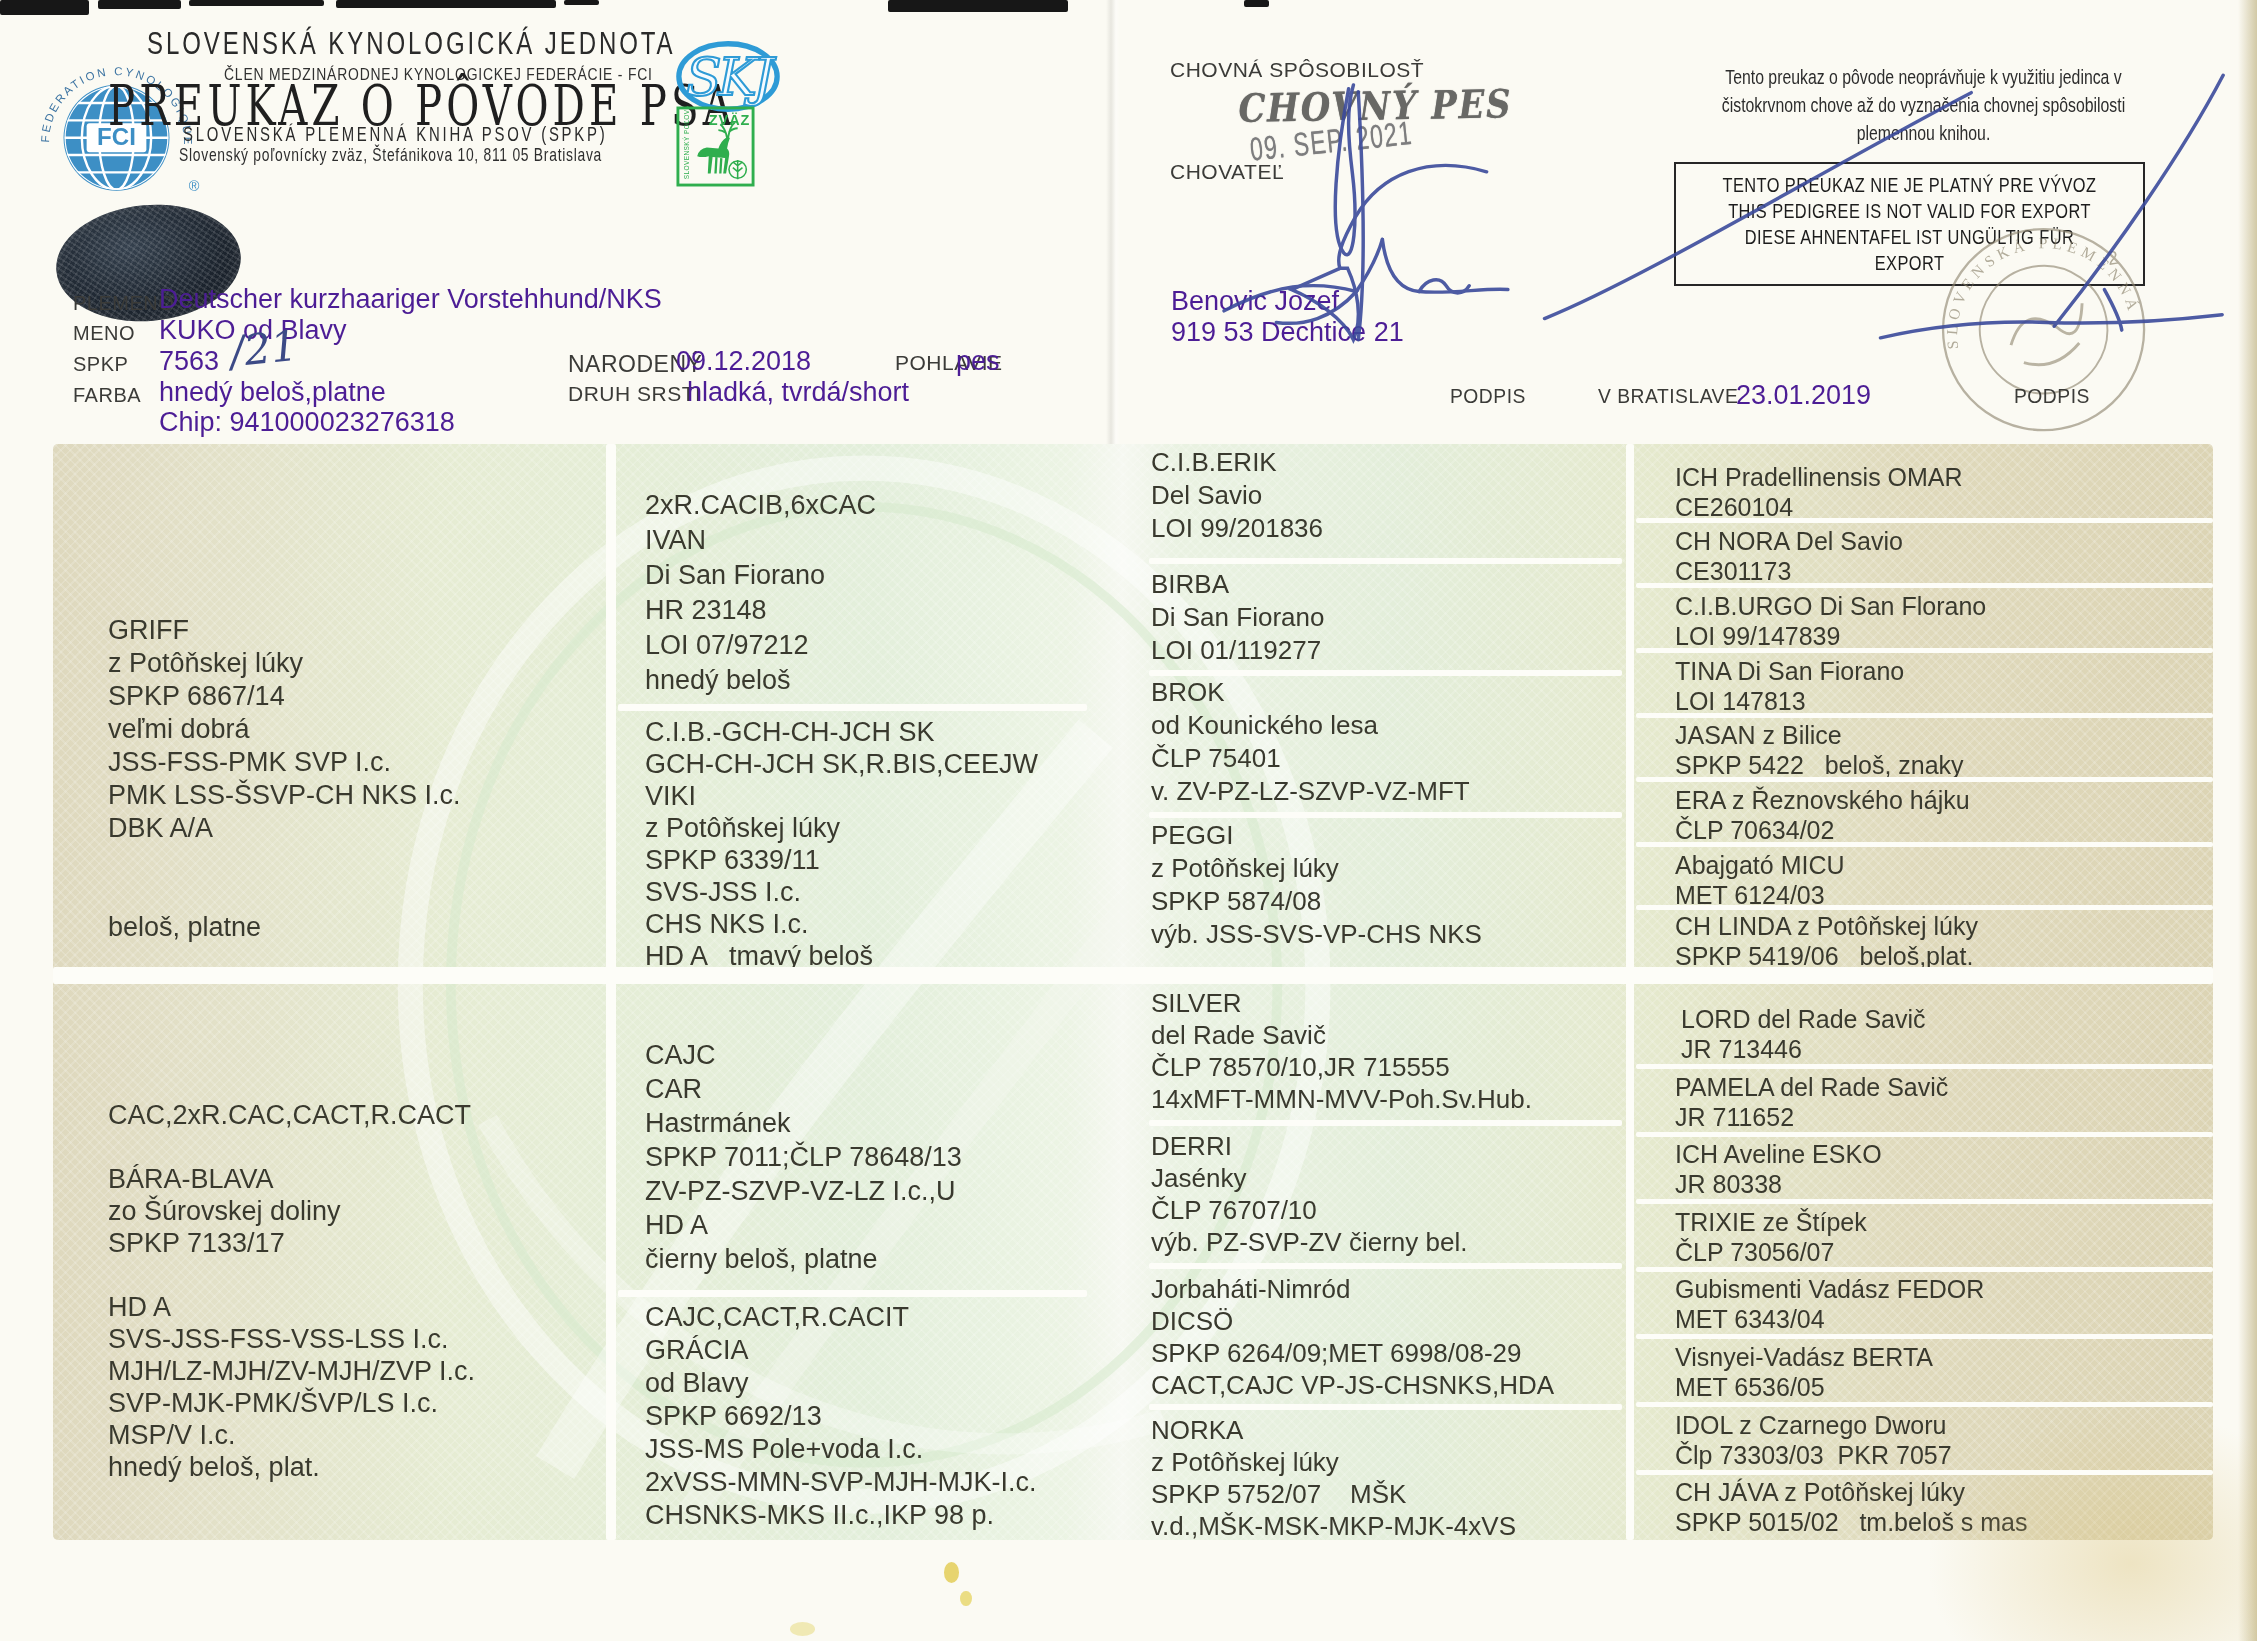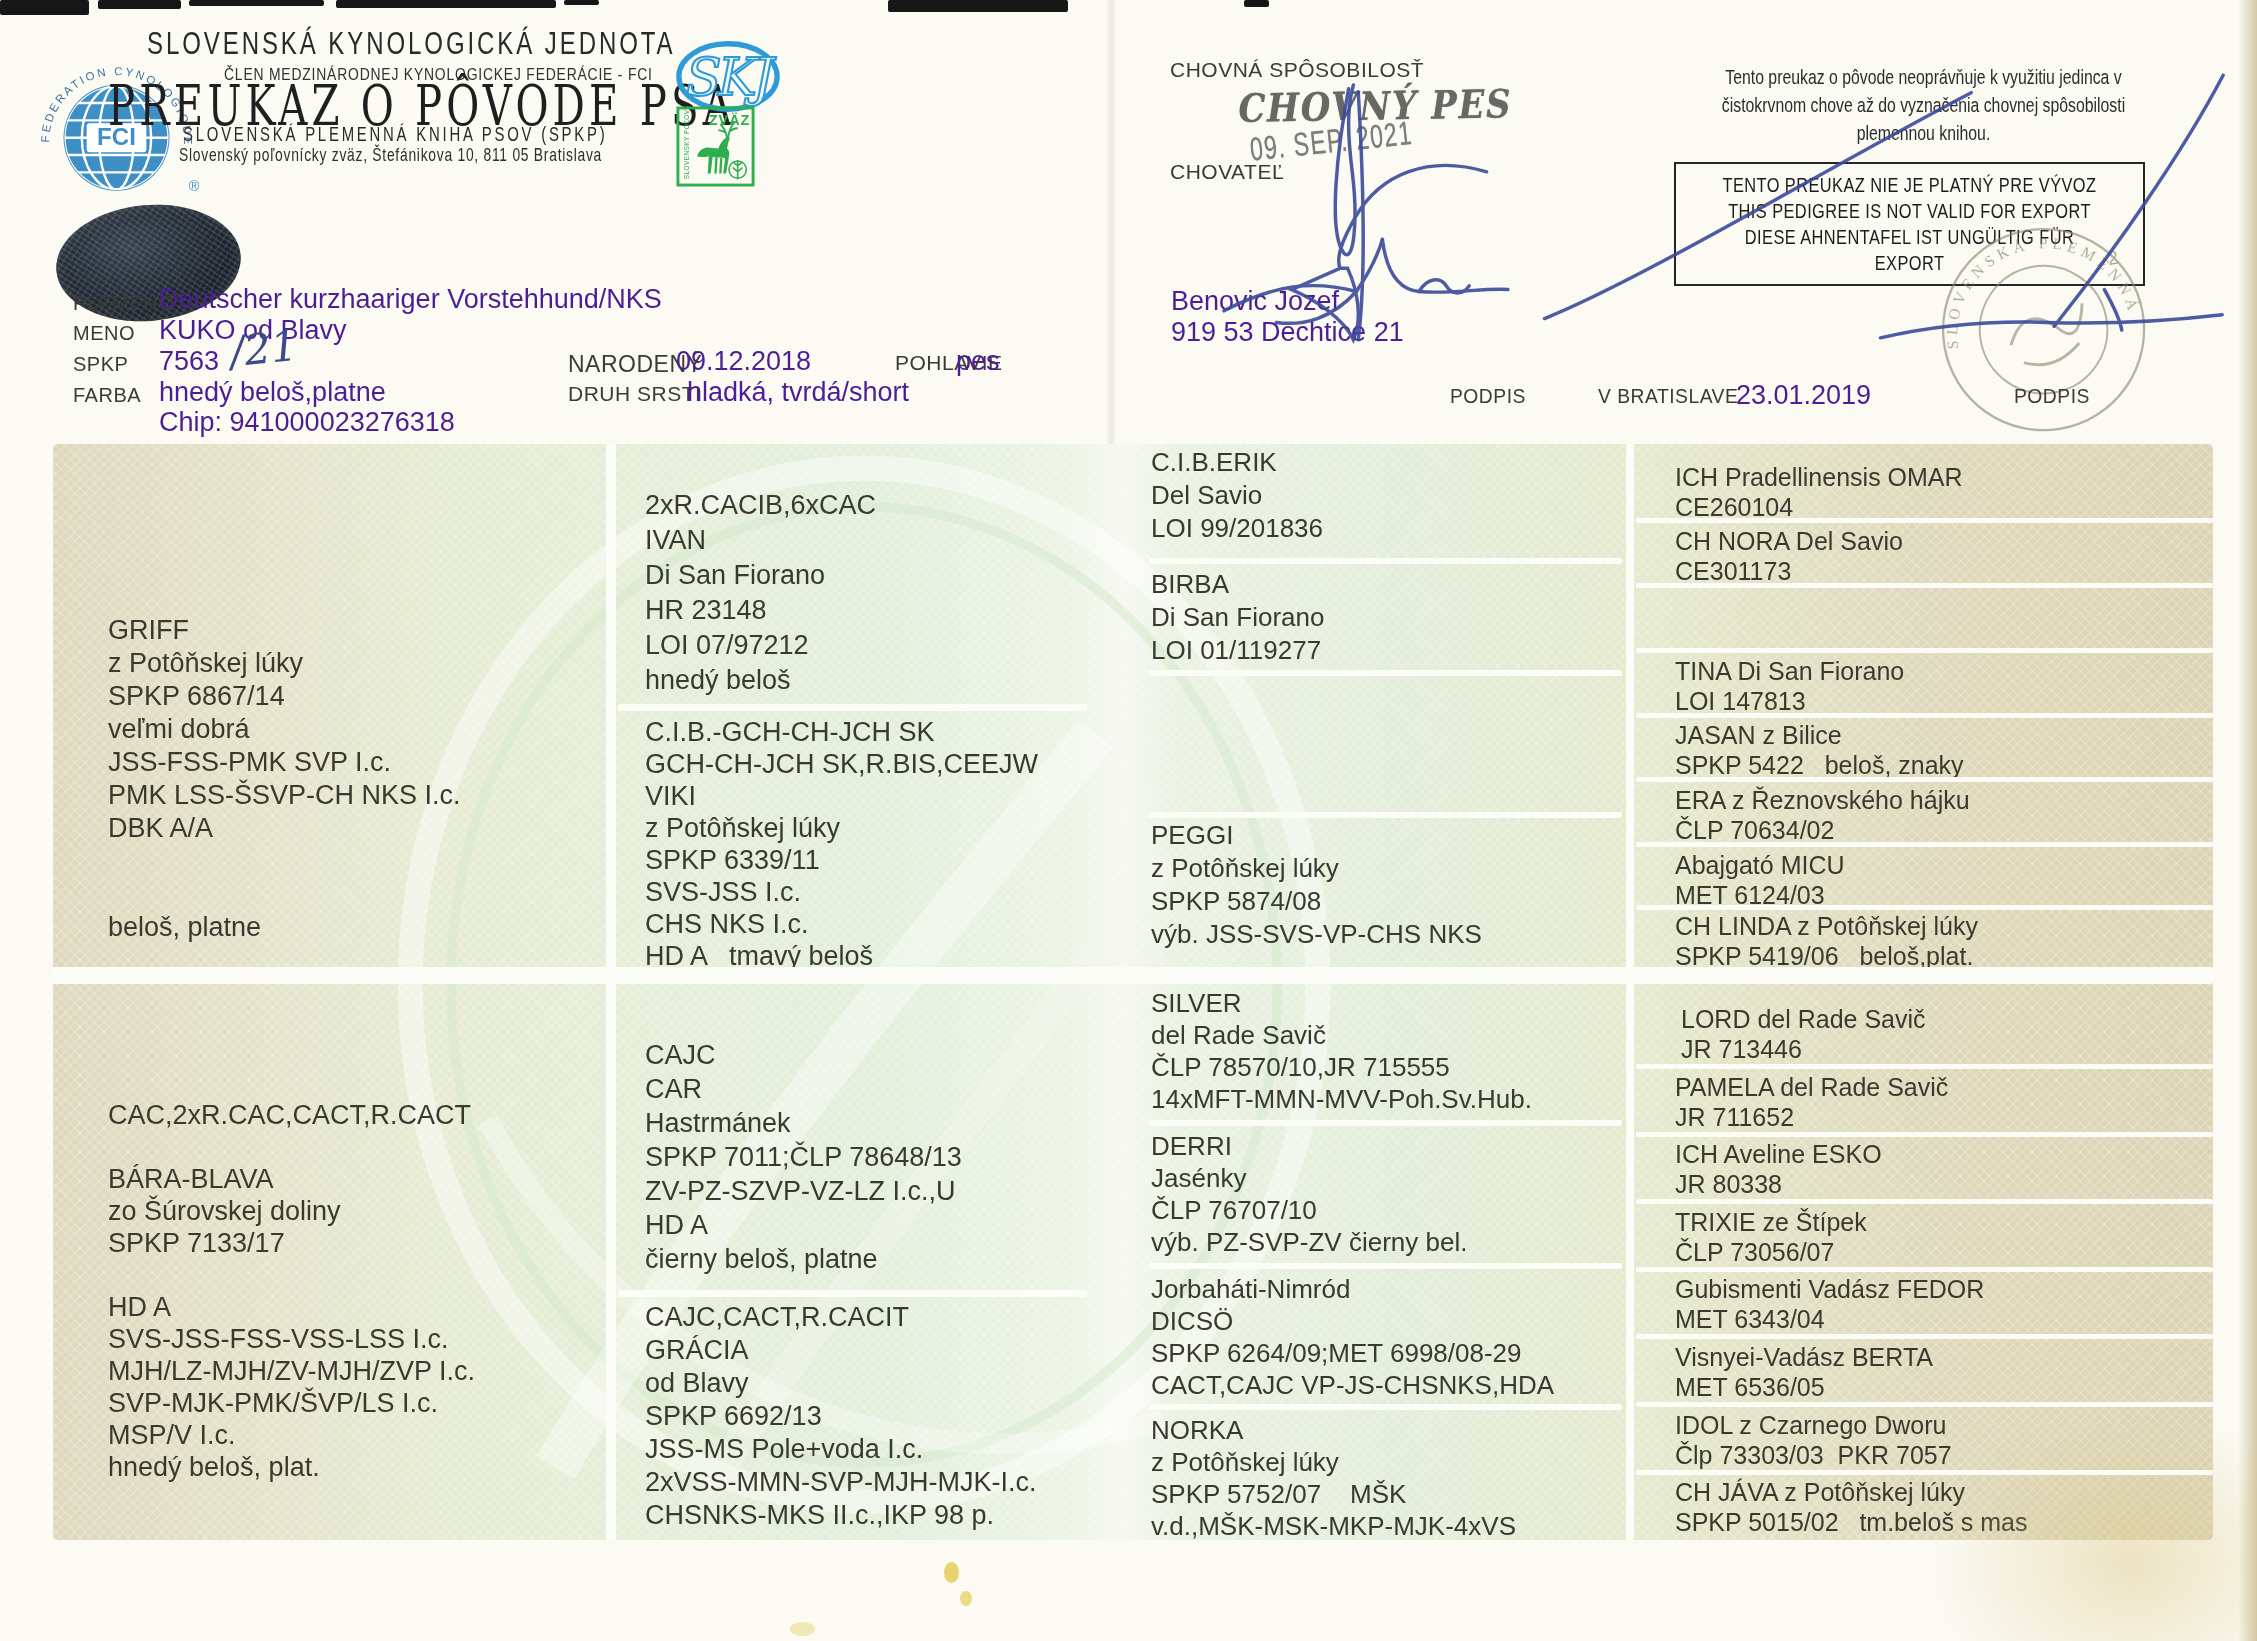--- a/index.html
+++ b/index.html
@@ -219,20 +219,24 @@
 JSS-MS Pole+voda I.c.
 2xVSS-MMN-SVP-MJH-MJK-I.c.
 CHSNKS-MKS II.c.,IKP 98 p.</div>
 
   <div class="cell g3" style="left:1151px;top:446px;line-height:33px;width:454px;">C.I.B.ERIK
 Del Savio
 LOI 99/201836</div>
   <div class="cell g3" style="left:1151px;top:568px;line-height:33px;width:454px;">BIRBA
 Di San Fiorano
 LOI 01/119277</div>
+  <div class="cell g3" style="left:1151px;top:676px;line-height:33px;width:454px;">BROK
+od Kounického lesa
+ČLP 75401
+v. ZV-PZ-LZ-SZVP-VZ-MFT</div>
   <div class="cell g3" style="left:1151px;top:819px;line-height:33px;width:454px;">PEGGI
 z Potôňskej lúky
 SPKP 5874/08
 výb. JSS-SVS-VP-CHS NKS</div>
   <div class="cell g3" style="left:1151px;top:987px;line-height:32px;width:454px;">SILVER
 del Rade Savič
 ČLP 78570/10,JR 715555
 14xMFT-MMN-MVV-Poh.Sv.Hub.</div>
   <div class="cell g3" style="left:1151px;top:1130px;line-height:32px;width:454px;">DERRI
 Jasénky
@@ -244,20 +248,22 @@
 CACT,CAJC VP-JS-CHSNKS,HDA</div>
   <div class="cell g3" style="left:1151px;top:1414px;line-height:32px;width:454px;">NORKA
 z Potôňskej lúky
 SPKP 5752/07    MŠK
 v.d.,MŠK-MSK-MKP-MJK-4xVS</div>
 
   <div class="cell g4" style="left:1675px;top:462px;line-height:30px;width:526px;">ICH Pradellinensis OMAR
 CE260104</div>
   <div class="cell g4" style="left:1675px;top:526px;line-height:30px;width:526px;">CH NORA Del Savio
 CE301173</div>
+  <div class="cell g4" style="left:1675px;top:591px;line-height:30px;width:526px;">C.I.B.URGO Di San Florano
+LOI 99/147839</div>
   <div class="cell g4" style="left:1675px;top:656px;line-height:30px;width:526px;">TINA Di San Fiorano
 LOI 147813</div>
   <div class="cell g4" style="left:1675px;top:720px;line-height:30px;width:526px;">JASAN z Bilice
 SPKP 5422   beloš, znaky</div>
   <div class="cell g4" style="left:1675px;top:785px;line-height:30px;width:526px;">ERA z Řeznovského hájku
 ČLP 70634/02</div>
   <div class="cell g4" style="left:1675px;top:850px;line-height:30px;width:526px;">Abajgató MICU
 MET 6124/03</div>
   <div class="cell g4" style="left:1675px;top:911px;line-height:30px;width:526px;">CH LINDA z Potôňskej lúky
 SPKP 5419/06   beloš,plat.</div>

